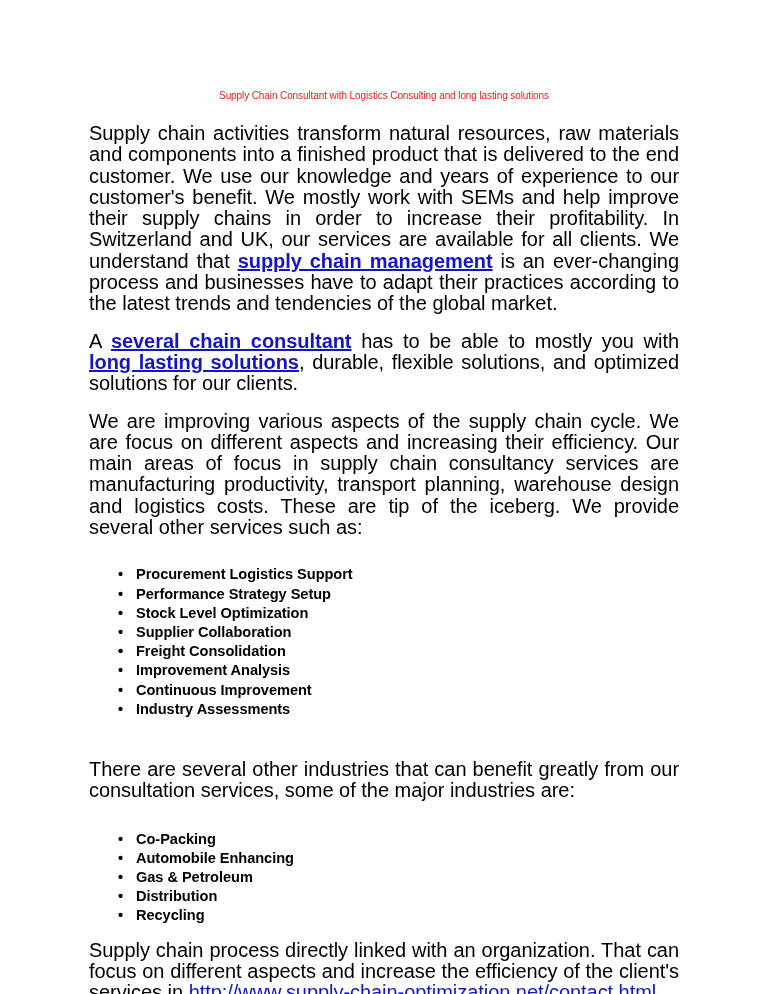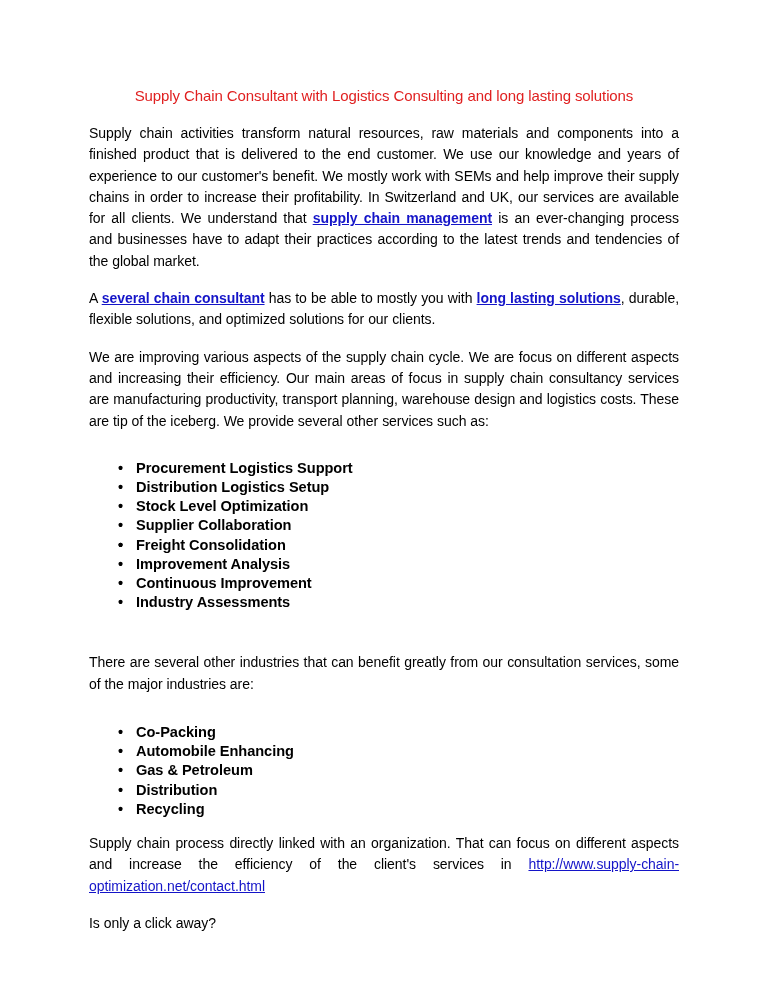--- a/index.html
+++ b/index.html
@@ -23,29 +23,29 @@
     box-sizing: border-box;
   }
   .content {
     position: absolute;
     left: 89px;
     top: 86px;
     width: 590px;
   }
   .doc-title {
     color: #e02020;
-    font-size: 15px;
+    font-size: 10px;
     line-height: 20px;
     text-align: center;
     margin: 0 0 17px 0;
     font-weight: normal;
     letter-spacing: -0.1px;
   }
   p.para {
-    font-size: 14px;
+    font-size: 20px;
     line-height: 21.3px;
     text-align: justify;
     margin: 0 0 16px 0;
     letter-spacing: -0.05px;
     word-spacing: 0.1px;
   }
   p.para:last-child {
     margin-bottom: 0;
   }
   a.doclink {
@@ -108,21 +108,21 @@
     <p class="para"><span>Supply chain activities transform natural resources, raw materials and components into a finished product that is delivered to the end customer. We use our knowledge and years of experience to our customer's benefit. We mostly work with SEMs and help improve their supply chains in order to increase their profitability. In Switzerland and UK, our services are available for all clients. We understand that </span><a href="#" class="doclink">supply chain management</a><span> is an ever-changing process and businesses have to adapt their practices according to the latest trends and tendencies of the global market.</span></p>
 
     <p class="para"><span>A </span><a href="#" class="doclink">several chain consultant</a><span> has to be able to mostly you with </span><a href="#" class="doclink">long lasting solutions</a><span>, durable, flexible solutions, and optimized solutions for our clients.</span></p>
 
     <p class="para">We are improving various aspects of the supply chain cycle. We are focus on different aspects and increasing their efficiency. Our main areas of focus in supply chain consultancy services are manufacturing productivity, transport planning, warehouse design and logistics costs. These are tip of the iceberg. We provide several other services such as:</p>
 
     <div class="gap-before-list-1"></div>
 
     <ul class="bullets list-block-1">
       <li><span class="bullet-glyph">•</span><span>Procurement Logistics Support</span></li>
-      <li><span class="bullet-glyph">•</span><span>Distribution Logistics Setup</span></li>
+      <li><span class="bullet-glyph">•</span><span>Performance Strategy Setup</span></li>
       <li><span class="bullet-glyph">•</span><span>Stock Level Optimization</span></li>
       <li><span class="bullet-glyph">•</span><span>Supplier Collaboration</span></li>
       <li><span class="bullet-glyph">•</span></li>
       <li><span class="bullet-glyph">•</span><span>Freight Consolidation</span></li>
       <li><span class="bullet-glyph">•</span><span>Improvement Analysis</span></li>
       <li><span class="bullet-glyph">•</span><span>Continuous Improvement</span></li>
       <li><span class="bullet-glyph">•</span><span>Industry Assessments</span></li>
     </ul>
 
     <div class="gap-after-list-1"></div>

